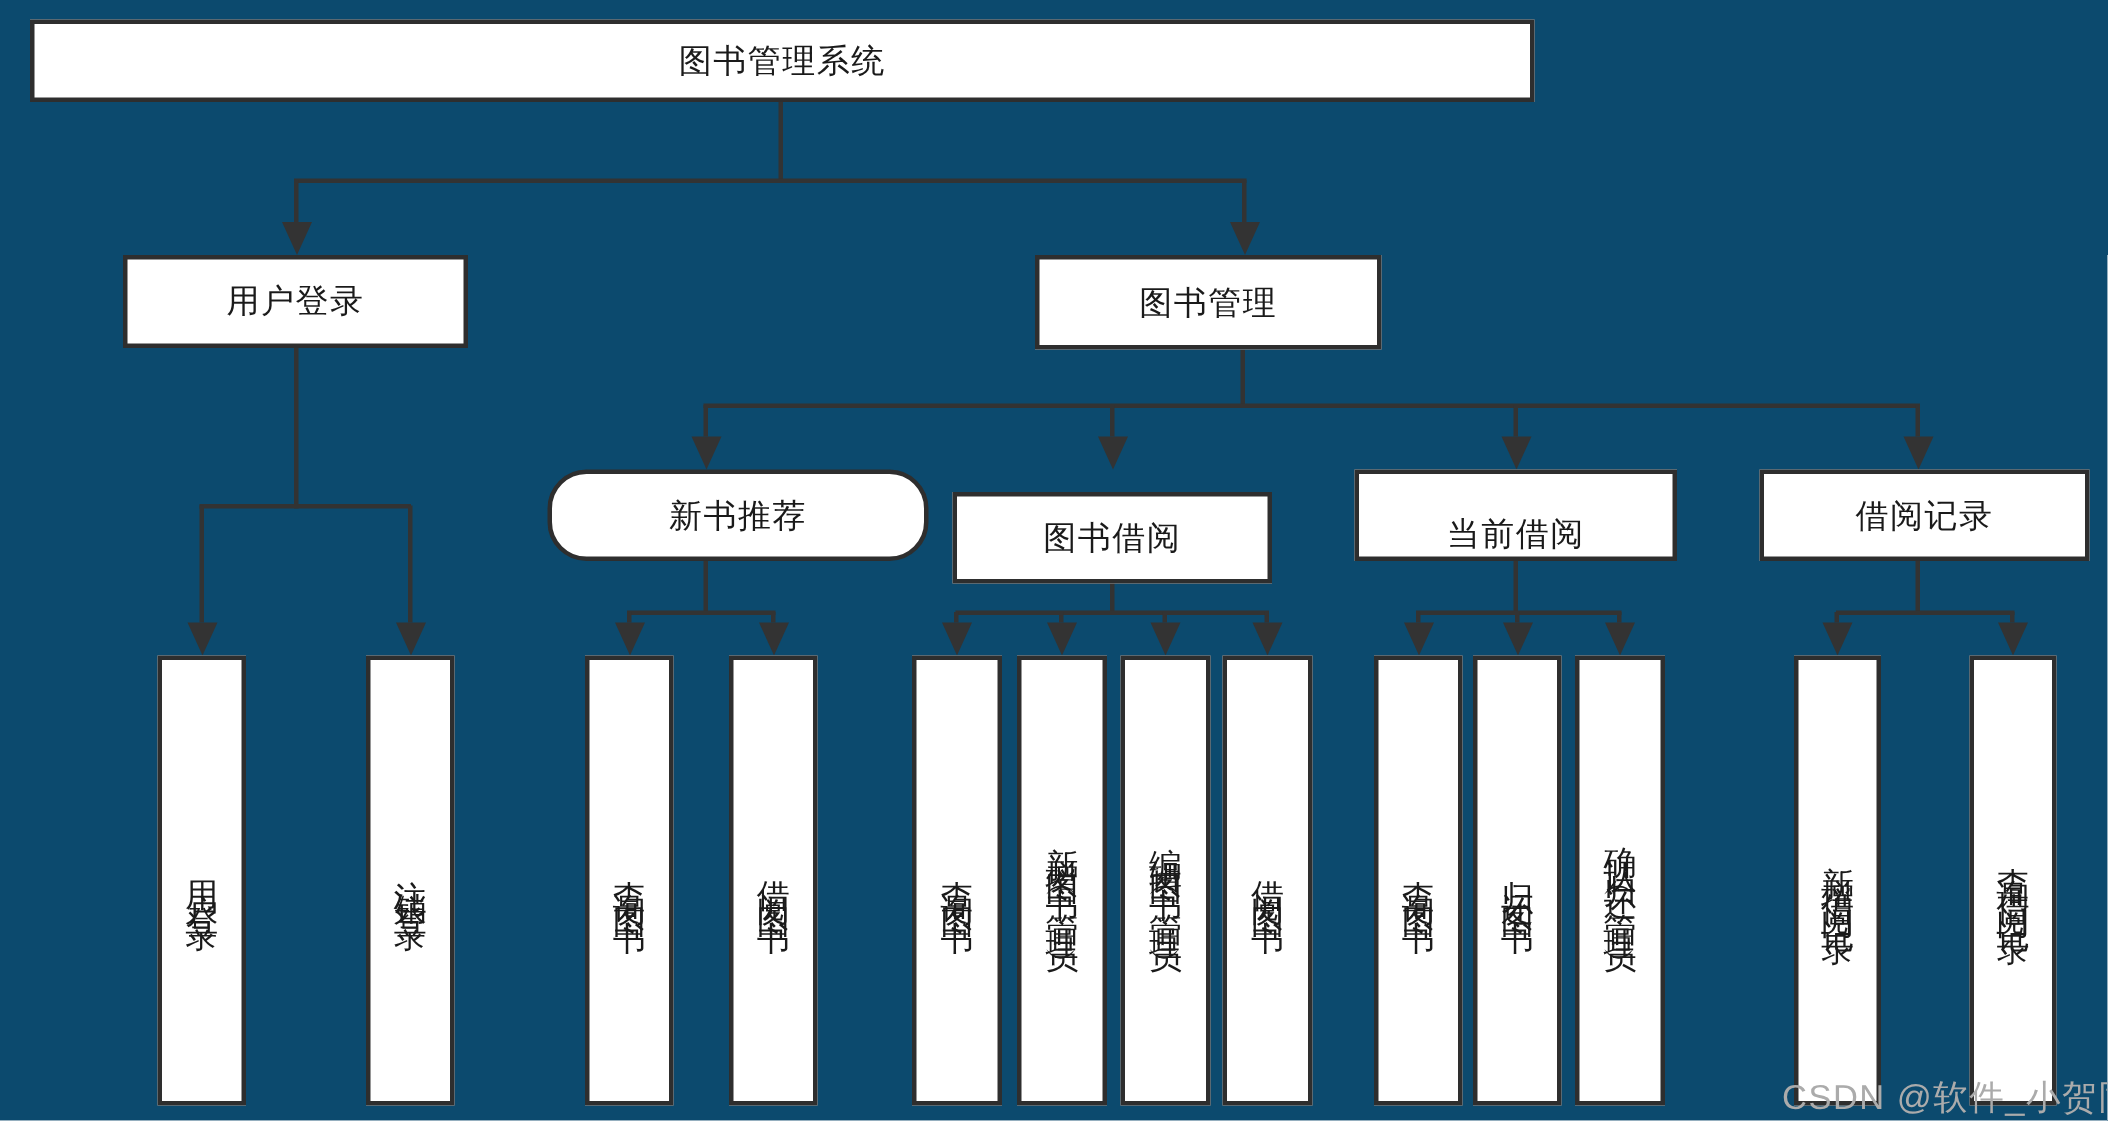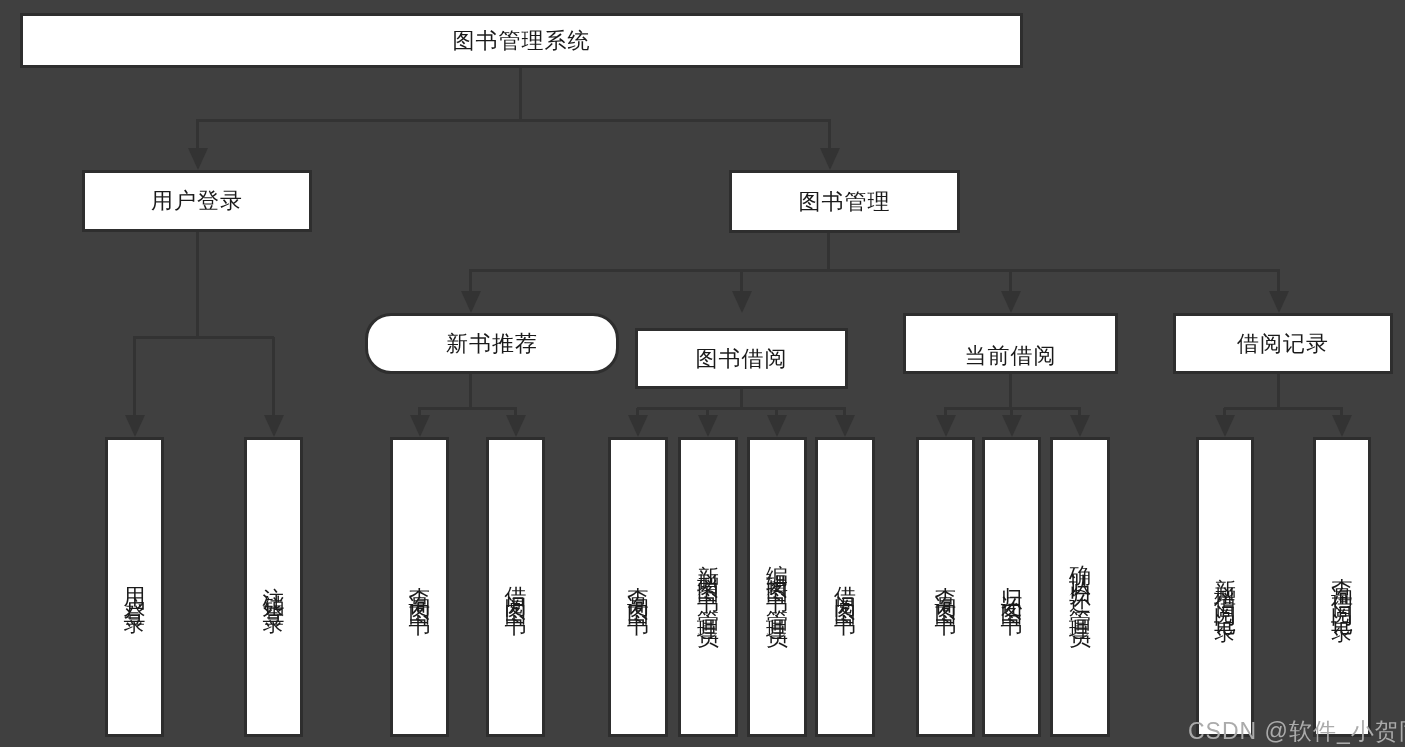--- a/index.html
+++ b/index.html
@@ -1,17 +1,17 @@
 <!DOCTYPE html>
 <html><head>
 <meta charset="utf-8">
 <style>
   html,body { margin:0; padding:0; background:#ffffff; }
   body { font-family:"Liberation Sans", sans-serif; }
-  #canvas { position:relative; width:1405px; height:747px; background:#404040; overflow:hidden; }
+  #canvas { position:relative; width:1405px; height:747px; background:#0c4a6e; overflow:hidden; }
 
   .box {
     position:absolute; box-sizing:border-box;
     border:3px solid #2e2e2e; background:#ffffff;
     display:flex; align-items:center; justify-content:center;
     font-size:22px; color:#1a1a1a; letter-spacing:1px;
     z-index:2;
   }
   .leaf > span {
     writing-mode:vertical-rl; text-orientation:mixed;
@@ -42,21 +42,21 @@
   </div>
 
   <div class="vline" style="left:519px; top:68px; height:54px;"></div>
   <div class="hline" style="left:196px; top:119px; width:635px;"></div>
   <div class="arrow" style="left:196px; top:120px; height:28px;"></div>
   <div class="arrow" style="left:828px; top:120px; height:28px;"></div>
 
   <div class="box" style="left:82px; top:170px; width:230px; height:62px;">
     <span>用户登录</span>
   </div>
-  <div class="box" style="left:729px; top:170px; width:231px; height:63px;">
+  <div class="box" style="left:690px; top:170px; width:231px; height:63px;">
     <span>图书管理</span>
   </div>
 
   <div class="vline" style="left:196px; top:232px; height:107px;"></div>
   <div class="hline" style="left:133px; top:336px; width:141px;"></div>
   <div class="arrow" style="left:133px; top:337px; height:78px;"></div>
   <div class="arrow" style="left:272px; top:337px; height:78px;"></div>
 
   <div class="vline" style="left:827px; top:233px; height:39px;"></div>
   <div class="hline" style="left:469px; top:269px; width:811px;"></div>

